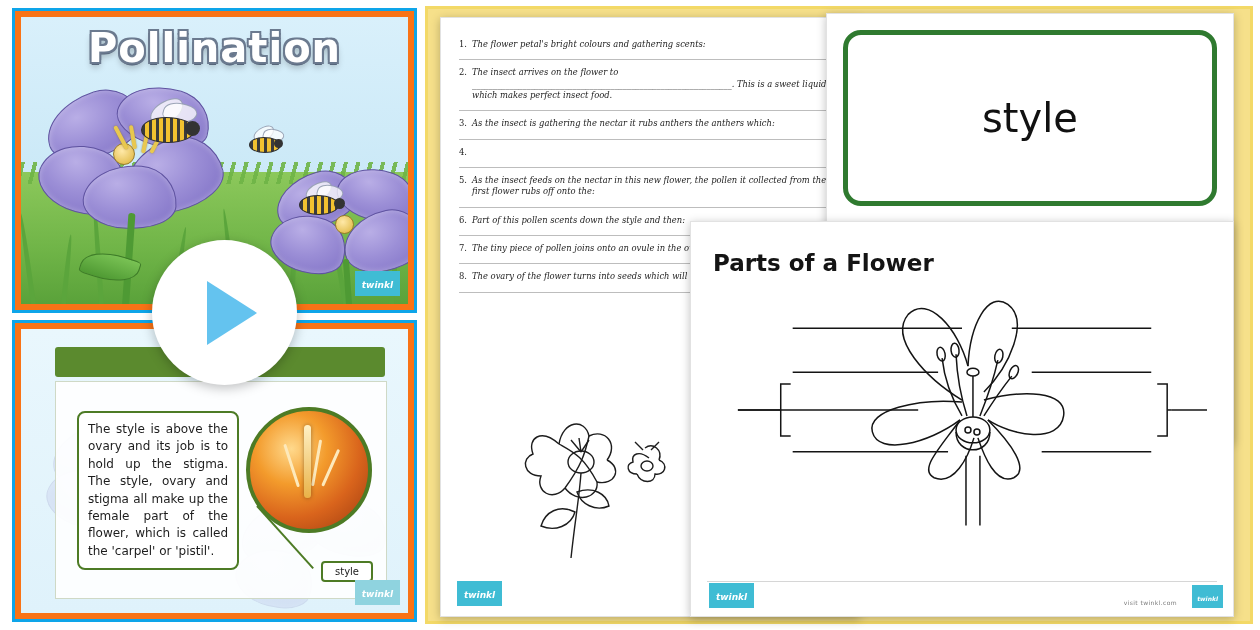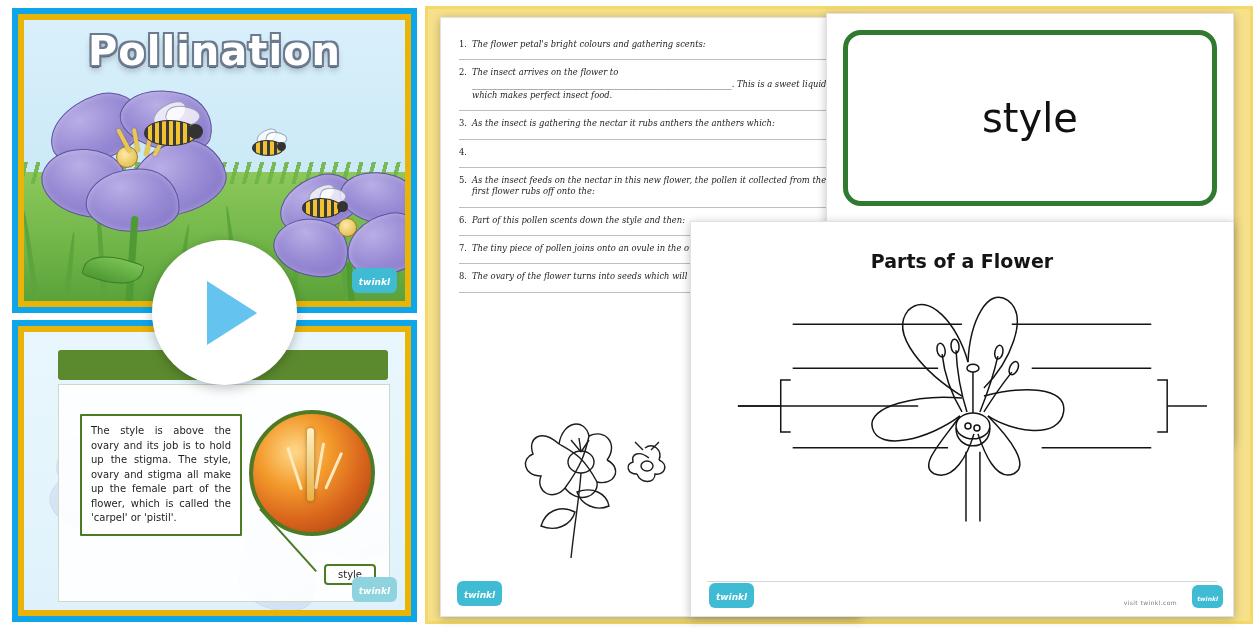--- a/index.html
+++ b/index.html
@@ -16,22 +16,22 @@
   .stage {
     position: relative;
     width: 1260px;
     height: 630px;
     background: #ffffff;
   }
 
   
   .ppt-frame {
     position: absolute;
-    background: #eab308;
-    border: 6px solid #0ea5e9;
+    background: #f97316;
+    border: 3px solid #0ea5e9;
     box-sizing: border-box;
     overflow: hidden;
   }
   .ppt-title-slide {
     left: 12px;
     top: 8px;
     width: 405px;
     height: 305px;
     padding: 6px;
   }
@@ -198,23 +198,23 @@
     border: 1px solid #cfd9c6;
   }
   .s2-textbox {
     position: absolute;
     left: 56px;
     top: 82px;
     width: 140px;
     padding: 8px 9px;
     background: #ffffff;
     border: 2px solid #4d7b25;
-    border-radius: 1px;
-    font-family: "DejaVu Sans", sans-serif;
-    font-size: 10px;
+    border-radius: 8px;
+    font-family: "DejaVu Sans", sans-serif;
+    font-size: 12px;
     line-height: 1.45;
     color: #1d1d1d;
     text-align: justify;
   }
   .s2-photo {
     position: absolute;
     left: 225px;
     top: 78px;
     width: 118px;
     height: 118px;
@@ -267,21 +267,21 @@
     gap: 3px;
     font-family: "DejaVu Sans", sans-serif;
     font-style: italic;
     font-weight: bold;
     color: #ffffff;
     font-size: 9px;
   }
   .twinkl-badge {
     position: absolute;
     background: #3fbcd4;
-    border-radius: 6px;
+    border-radius: 0;
     padding: 3px 7px 4px 7px;
   }
 
   
   .sheets {
     position: absolute;
     left: 425px;
     top: 6px;
     width: 828px;
     height: 618px;
@@ -370,24 +370,24 @@
   
   .paper-parts {
     left: 262px;
     top: 212px;
     width: 544px;
     height: 396px;
     padding: 18px 22px;
     box-sizing: border-box;
   }
   .parts-title {
-    text-align: center;
+    text-align: left;
     font-family: "DejaVu Sans", sans-serif;
     font-weight: bold;
-    font-size: 19px;
+    font-size: 23px;
     color: #141414;
     margin: 10px 0 4px 0;
   }
   .parts-sub {
     text-align: center;
     font-family: "DejaVu Sans", sans-serif;
     font-size: 10px;
     color: #222222;
     margin-bottom: 10px;
   }

